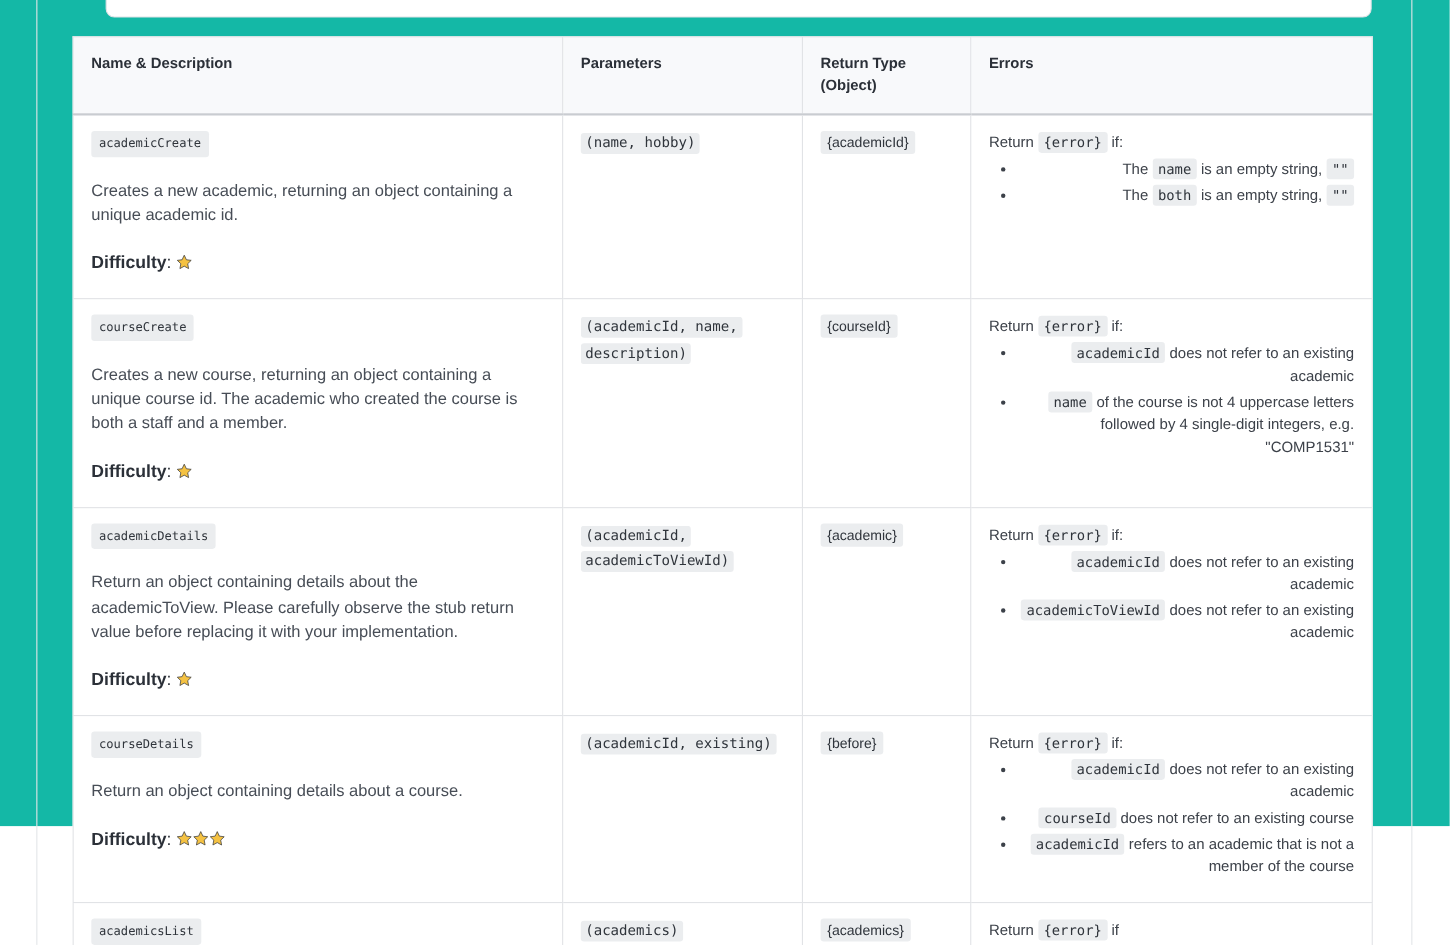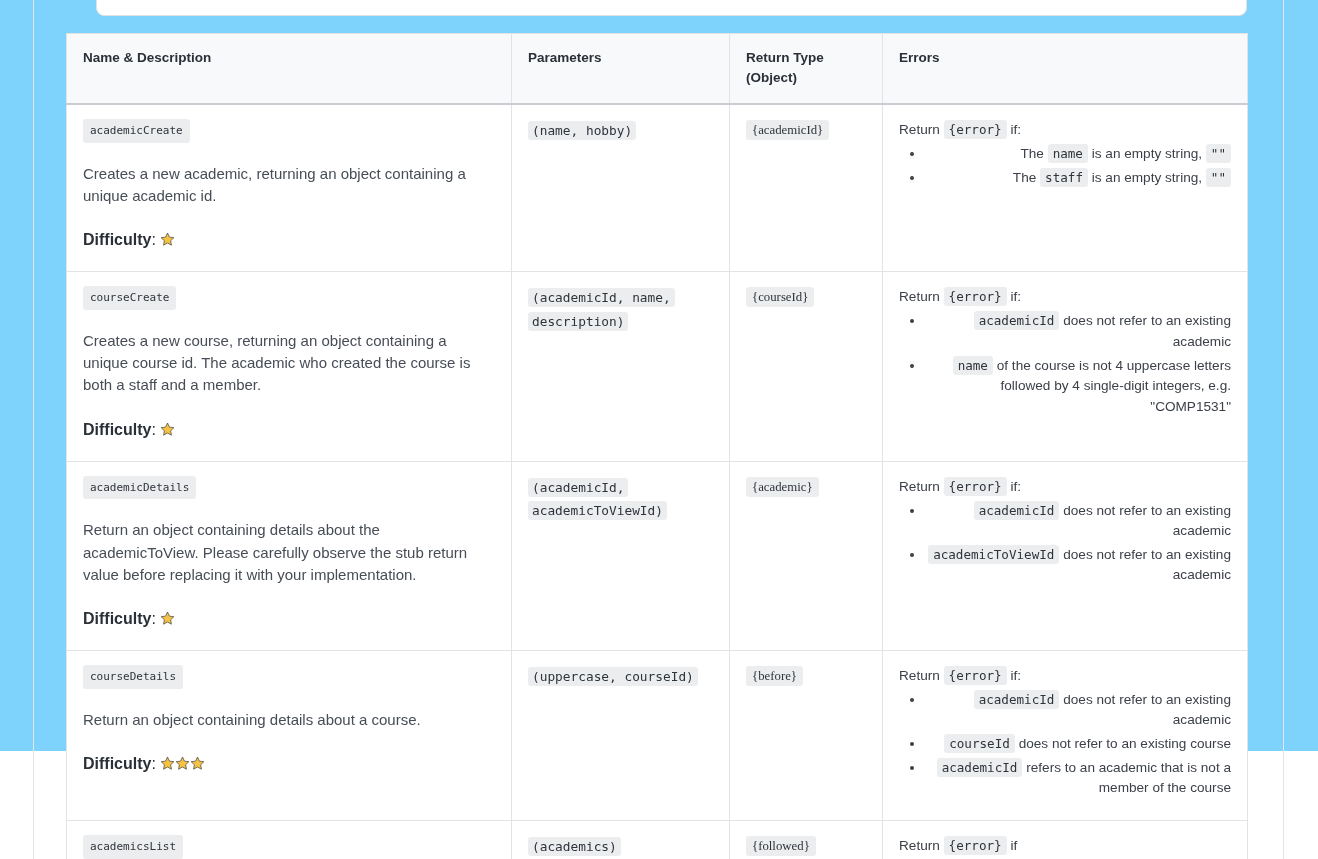--- a/index.html
+++ b/index.html
@@ -3,21 +3,21 @@
 <meta charset="utf-8">
 <style>
   * { box-sizing: border-box; }
   html, body {
     margin: 0; padding: 0;
     width: 1318px; height: 859px;
     background: #ffffff;
     font-family: "Liberation Sans", sans-serif;
     overflow: hidden;
   }
-  .page { position: relative; width: 1318px; height: 751px; background:#7dd3fc; }
+  .page { position: relative; width: 1318px; height: 751px; background:#14b8a6; }
 
   
   .vrule-left  { position:absolute; left:33px;   top:0; width:1px; height:859px; background:#e3e5e8; }
   .vrule-right { position:absolute; left:1283px; top:0; width:1px; height:859px; background:#e3e5e8; }
 
   
   .top-panel {
     position:absolute; left:96px; top:-46px; width:1151px; height:62px;
     border:1px solid #dfe1e5; border-radius:8px; background:#fff;
   }
@@ -83,21 +83,21 @@
   }
   .desc { margin:16px 0 0 0; color:#474d56; font-size:15px; line-height:1.48; }
   .difficulty { margin:20px 0 0 0; font-size:16px; color:#2b3038; }
   .difficulty .lbl { font-weight:bold; }
   .stars { letter-spacing:0px; font-size:14px; }
   .star { display:inline-block; }
   .star svg { vertical-align:-2px; }
 
   .params-chip { font-family:"DejaVu Sans Mono", monospace; font-size:12.8px; line-height:1.85; }
   .params-chip span { background:#ebedef; color:#2f343b; border-radius:3px; padding:2px 4px; box-decoration-break: clone; text-align: right; -webkit-box-decoration-break: clone;}
-  .ret-chip { font-family:Liberation Serif, serif; font-size:12.8px; }
+  .ret-chip { font-family:Liberation Sans, sans-serif; font-size:12.8px; }
   .ret-chip span { background:#ebedef; color:#2f343b; border-radius:3px; padding:3px 6px; }
 
   .err-lead { margin:0; font-size:13.6px; color:#3c4149; }
   .err-list { margin:3px 0 0 0; padding-left:26px;text-align:right; }
   .err-list li { margin:3px 0; font-size:13.6px; color:#3c4149; line-height:1.52; }
   .err-list li::marker { color:#3c4149; }
 </style>
 </head>
 <body>
 
@@ -129,21 +129,21 @@
         <tr>
           <td><span class="fn-name">academicCreate</span><p class="desc">Creates a new academic, returning an object containing a unique academic id.</p><p class="difficulty"><span class="lbl">Difficulty</span><span>: </span><span class="stars"><span class="star"><svg width="15" height="15" viewBox="0 0 24 24" aria-hidden="true">
                     <path d="M12 1.6l3.1 6.6 7 .9-5.1 4.9 1.3 7.1L12 17.6 5.7 21.1 7 14 1.9 9.1l7-.9z" fill="#f5c242" stroke="#3b3b3b" stroke-width="1.1" stroke-linejoin="round"></path>
                   </svg></span></span></p></td>
           <td><span class="params-chip"><span>(name, hobby)</span></span></td>
           <td><span class="ret-chip"><span>{academicId}</span></span></td>
           <td>
             <p class="err-lead">Return <code>{error}</code> if:</p>
             <ul class="err-list">
               <li>The <code>name</code> is an empty string, <code>""</code></li>
-              <li>The <code>staff</code> is an empty string, <code>""</code></li>
+              <li>The <code>both</code> is an empty string, <code>""</code></li>
             </ul>
           </td>
         </tr>
         <tr>
           <td><span class="fn-name">courseCreate</span><p class="desc">Creates a new course, returning an object containing a unique course id. The academic who created the course is both a staff and a member.</p><p class="difficulty"><span class="lbl">Difficulty</span><span>: </span><span class="stars"><span class="star"><svg width="15" height="15" viewBox="0 0 24 24" aria-hidden="true">
                     <path d="M12 1.6l3.1 6.6 7 .9-5.1 4.9 1.3 7.1L12 17.6 5.7 21.1 7 14 1.9 9.1l7-.9z" fill="#f5c242" stroke="#3b3b3b" stroke-width="1.1" stroke-linejoin="round"></path>
                   </svg></span></span></p></td>
           <td><span class="params-chip"><span>(academicId, name, description)</span></span></td>
           <td><span class="ret-chip"><span>{courseId}</span></span></td>
           <td>
@@ -169,35 +169,35 @@
           </td>
         </tr>
         <tr>
           <td><span class="fn-name">courseDetails</span><p class="desc">Return an object containing details about a course.</p><p class="difficulty"><span class="lbl">Difficulty</span><span>: </span><span class="stars"><span class="star"><svg width="15" height="15" viewBox="0 0 24 24" aria-hidden="true">
                     <path d="M12 1.6l3.1 6.6 7 .9-5.1 4.9 1.3 7.1L12 17.6 5.7 21.1 7 14 1.9 9.1l7-.9z" fill="#f5c242" stroke="#3b3b3b" stroke-width="1.1" stroke-linejoin="round"></path>
                   </svg></span><span class="star"><svg width="15" height="15" viewBox="0 0 24 24" aria-hidden="true">
                     <path d="M12 1.6l3.1 6.6 7 .9-5.1 4.9 1.3 7.1L12 17.6 5.7 21.1 7 14 1.9 9.1l7-.9z" fill="#f5c242" stroke="#3b3b3b" stroke-width="1.1" stroke-linejoin="round"></path>
                   </svg></span><span class="star"><svg width="15" height="15" viewBox="0 0 24 24" aria-hidden="true">
                     <path d="M12 1.6l3.1 6.6 7 .9-5.1 4.9 1.3 7.1L12 17.6 5.7 21.1 7 14 1.9 9.1l7-.9z" fill="#f5c242" stroke="#3b3b3b" stroke-width="1.1" stroke-linejoin="round"></path>
                   </svg></span></span></p></td>
-          <td><span class="params-chip"><span>(uppercase, courseId)</span></span></td>
+          <td><span class="params-chip"><span>(academicId, existing)</span></span></td>
           <td><span class="ret-chip"><span>{before}</span></span></td>
           <td>
             <p class="err-lead">Return <code>{error}</code> if:</p>
             <ul class="err-list">
               <li><code>academicId</code> does not refer to an existing academic</li>
               <li><code>courseId</code> does not refer to an existing course</li>
               <li><code>academicId</code> refers to an academic that is not a member of the course</li>
             </ul>
           </td>
         </tr>
         <tr>
           <td><span class="fn-name">academicsList</span></td>
           <td><span class="params-chip"><span>(academics)</span></span></td>
-          <td><span class="ret-chip"><span>{followed}</span></span></td>
+          <td><span class="ret-chip"><span>{academics}</span></span></td>
           <td>
             <p class="err-lead">Return <code>{error}</code> if</p>
             <ul class="err-list">
               <li><code>academicId</code> does not refer to an existing academic</li>
             </ul>
           </td>
         </tr>
       </tbody>
   </table>
 

